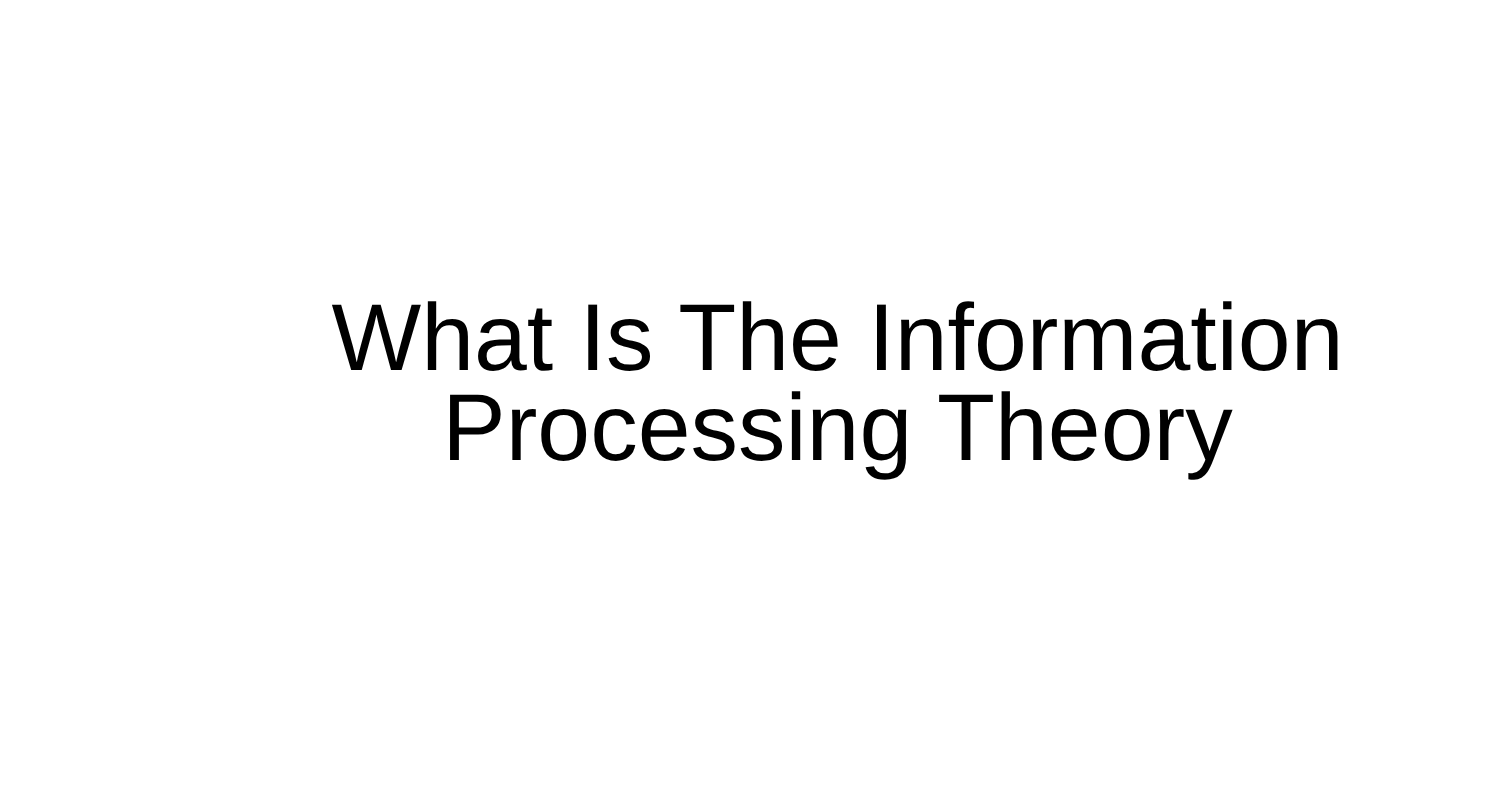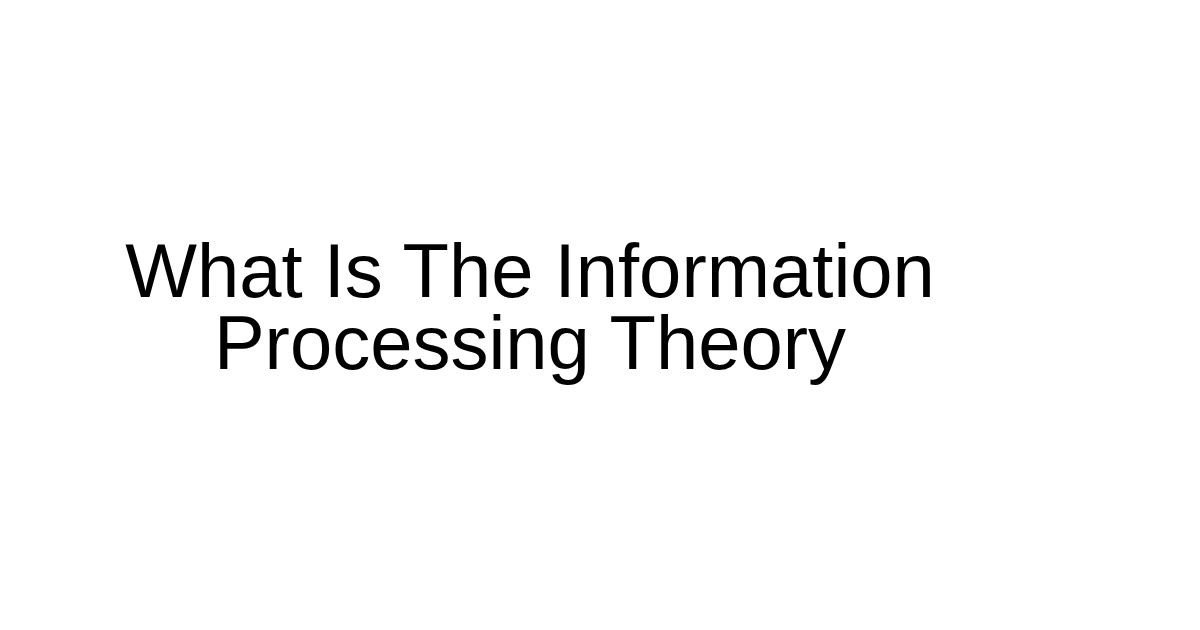--- a/index.html
+++ b/index.html
@@ -14,21 +14,21 @@
     font-family: "Liberation Sans", sans-serif;
     overflow: hidden;
   }
   .canvas {
     position: relative;
     width: 1200px;
     height: 630px;
     background: #ffffff;
     display: flex;
     align-items: center;
-    justify-content: flex-start;
+    justify-content: flex-end;
     box-sizing: border-box;
   }
   .title-block {
     width: 1060px;
     padding: 0 20px;
     box-sizing: border-box;
     text-align: center;
     
     transform: translateY(-8px);
   }

